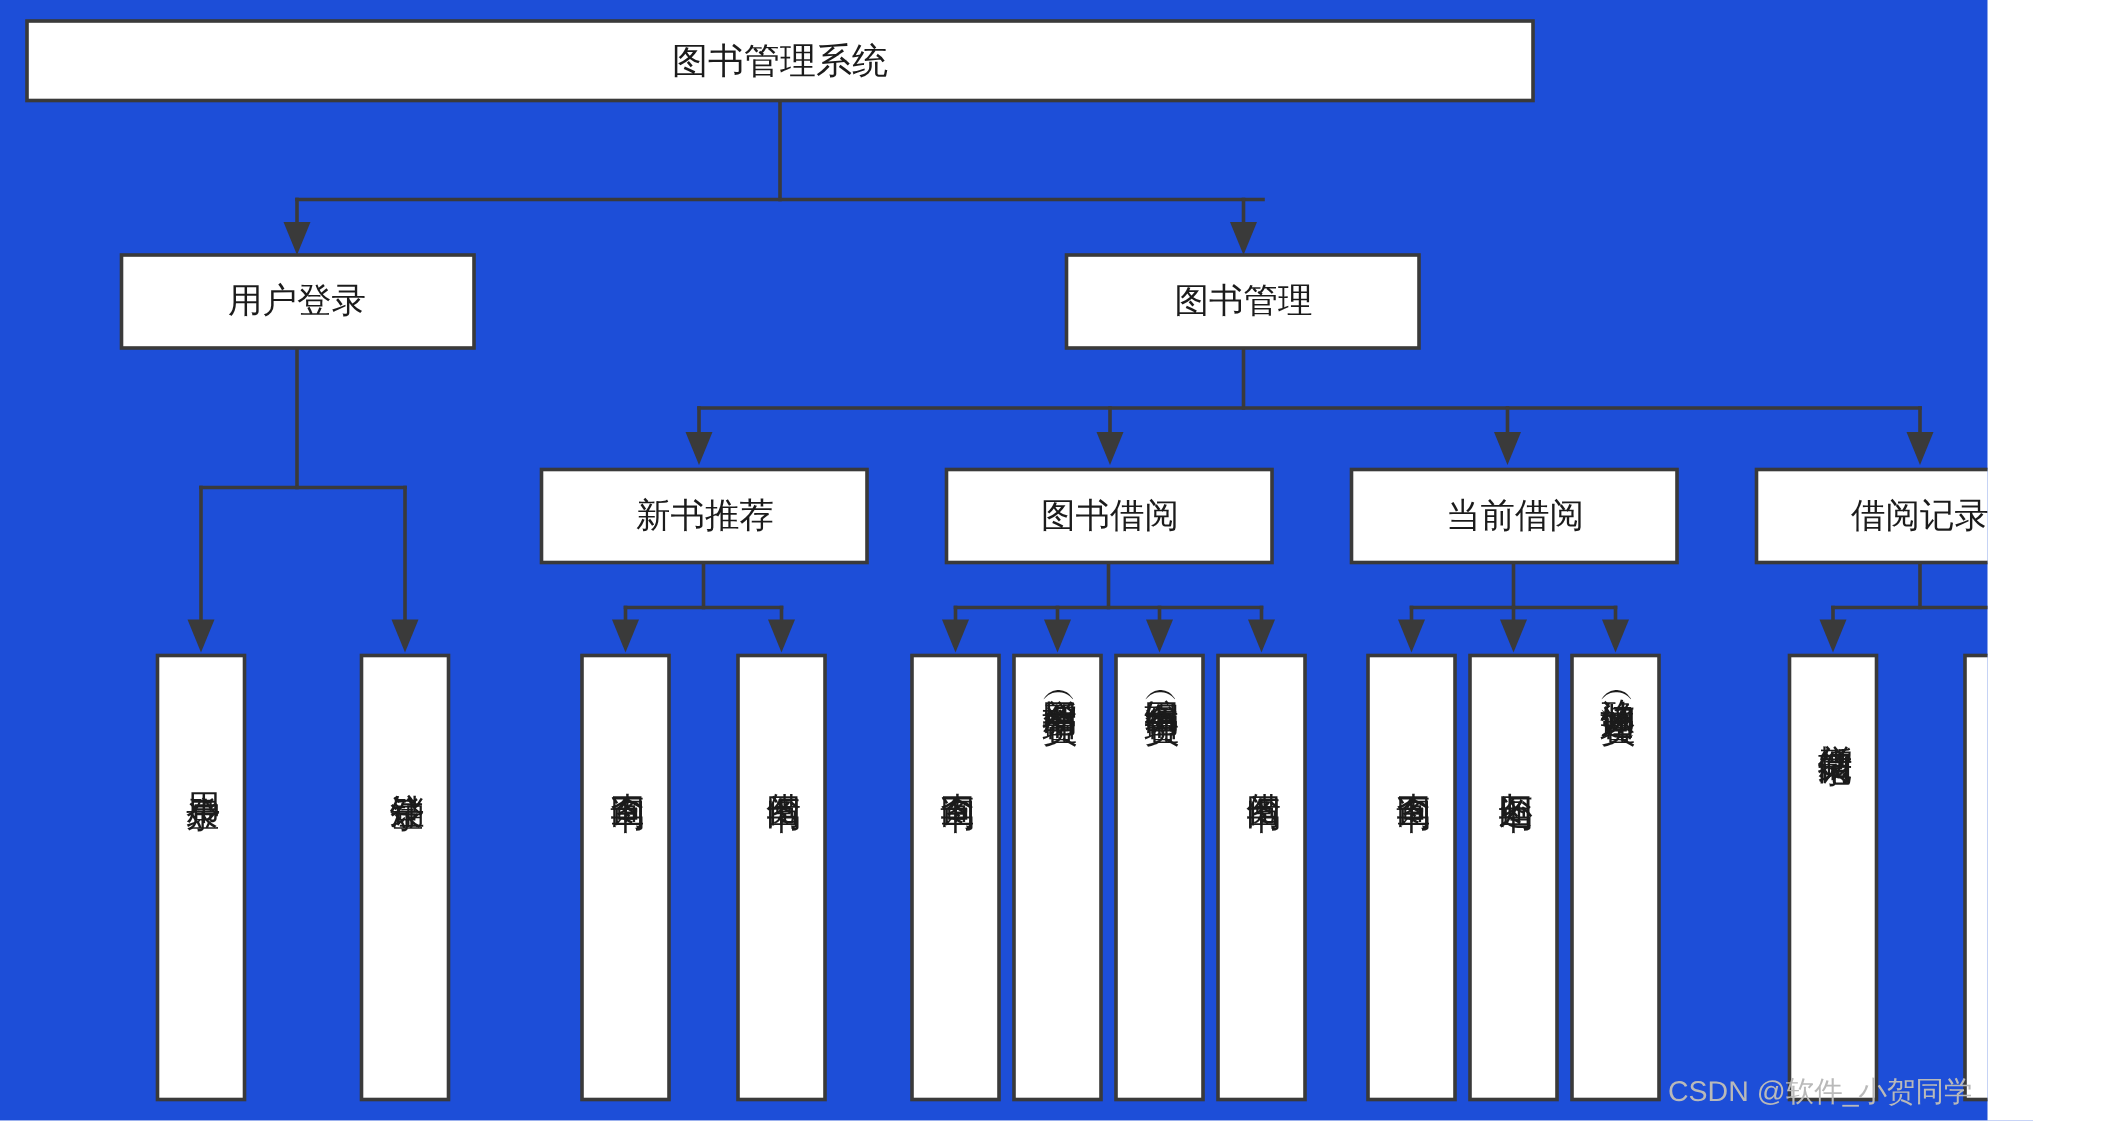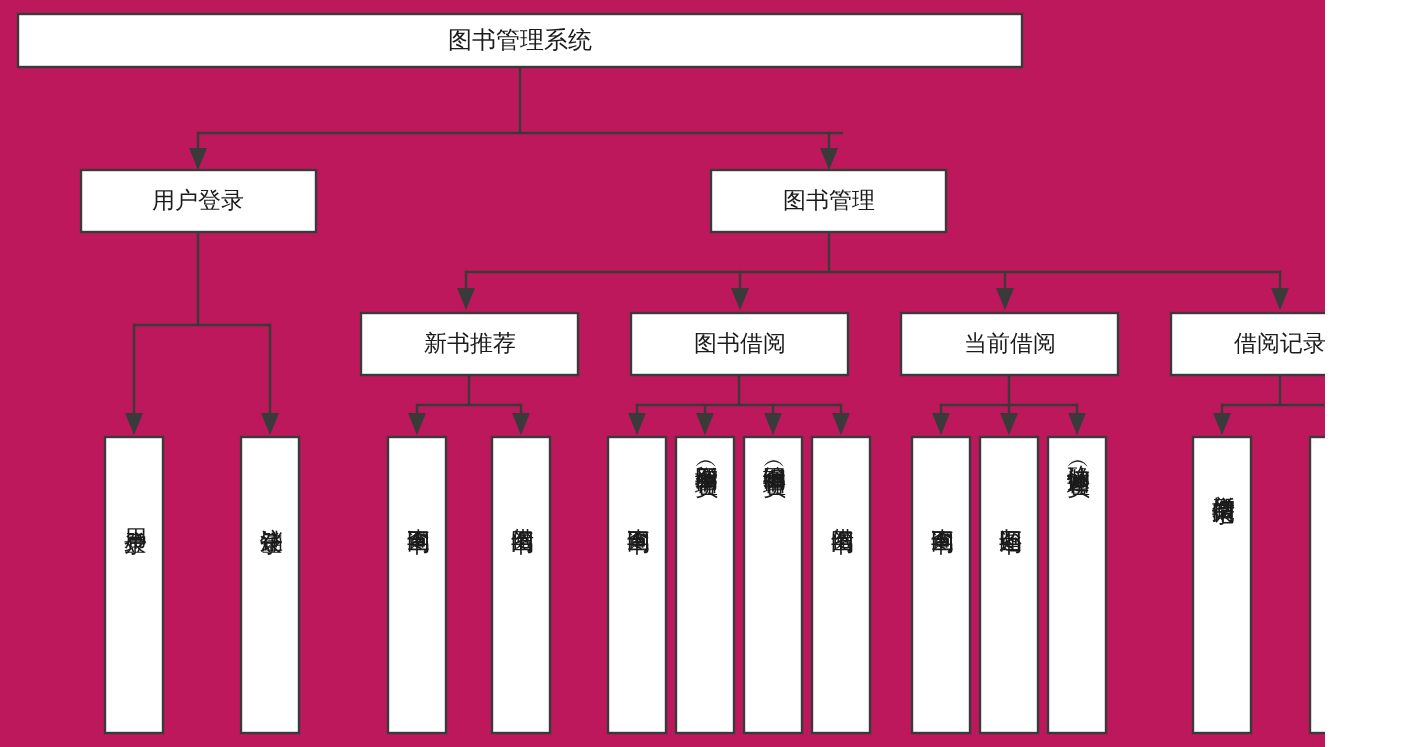--- a/index.html
+++ b/index.html
@@ -8,21 +8,21 @@
     padding: 0;
     background: #ffffff;
   }
   body {
     font-family: "Liberation Sans", "DejaVu Sans", sans-serif;
   }
   #diagram-root {
     position: relative;
     width: 1325px;
     height: 747px;
-    background: #be185d;
+    background: #1d4ed8;
     overflow: hidden;
   }
   svg#tree-svg {
     position: absolute;
     top: 0;
     left: 0;
     width: 1405px;
     height: 747px;
     display: block;
   }
@@ -278,14 +278,15 @@
       <rect class="node-box" x="1193" y="437" width="58" height="296"></rect>
       <text class="node-label label-v" x="1222" y="477">新增借阅记录</text>
     </g>
     <g>
       <rect class="node-box" x="1310" y="437" width="58" height="296"></rect>
       <text class="node-label label-v" x="1339" y="477">查询借阅记录</text>
     </g>
 
   </svg>
 
+  <div class="watermark">CSDN @软件_小贺同学</div>
 
 </div>
 
 </body></html>

